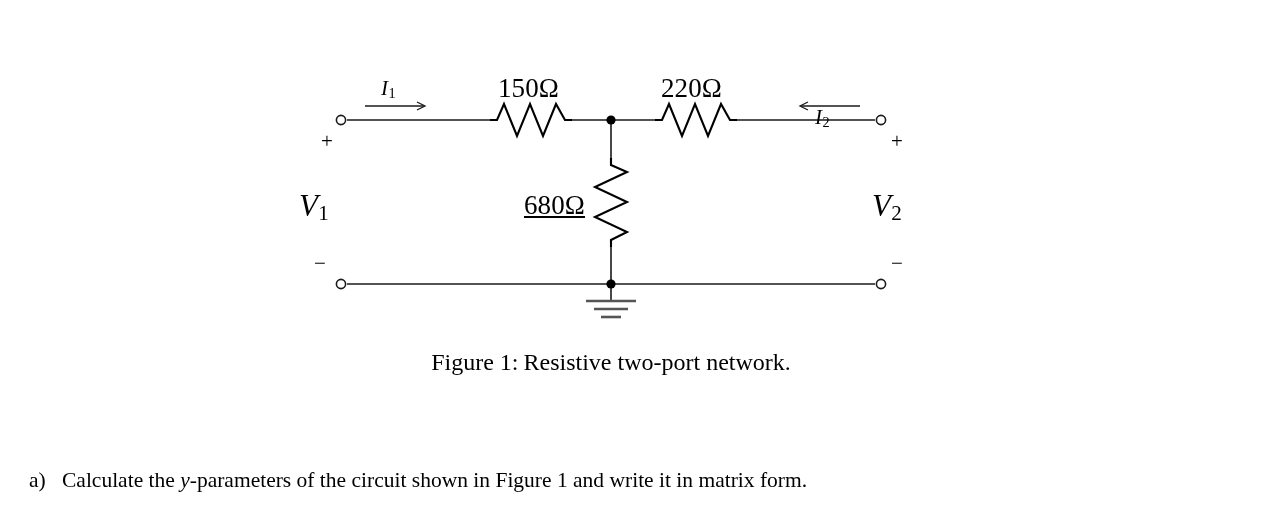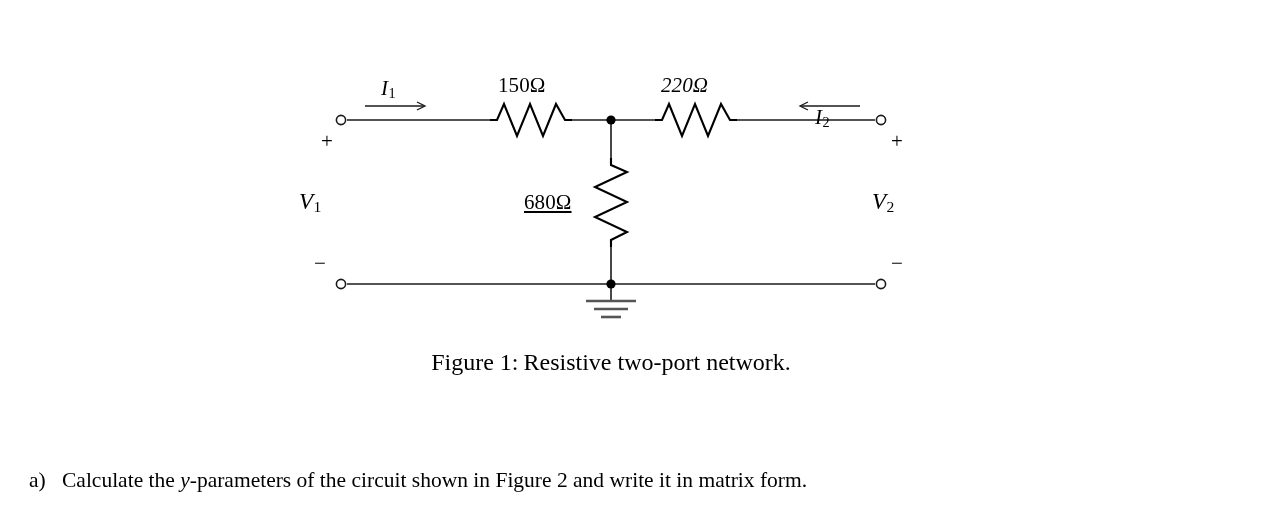--- a/index.html
+++ b/index.html
@@ -39,52 +39,52 @@
   }
 
   
   .lbl {
     position: absolute;
     white-space: nowrap;
     line-height: 1;
     font-family: "Liberation Serif", "DejaVu Serif", serif;
   }
   .ohm-label {
-    font-size: 21px;
+    font-size: 27px;
     letter-spacing: 0.1px;
   }
   .current-label {
     font-size: 21px;
     font-style: italic;
   }
   .current-label sub {
     font-style: normal;
     font-size: 0.68em;
     vertical-align: -0.18em;
     margin-left: 0.4px;
   }
   .voltage-label {
-    font-size: 23px;
+    font-size: 31px;
     font-style: italic;
   }
   .voltage-label sub {
     font-style: normal;
     font-size: 0.68em;
     vertical-align: -0.2em;
     margin-left: 0.4px;
   }
   .sign-label {
     font-size: 21px;
   }
 
   
   #label-i1      { left: 381px; top: 78px; }
   #label-i2      { left: 815px; top: 78px; margin-top: 29px; }
   #label-r1      { left: 498px; top: 75px; }
-  #label-r2      { left: 661px; top: 75px; font-style: italic; }
+  #label-r2      { left: 661px; top: 75px; }
   #label-r3      { left: 524px; top: 192px; text-decoration: underline; }
   #label-v1      { left: 299px; top: 190px; }
   #label-v2      { left: 872px; top: 190px; }
   #sign-p1       { left: 321px; top: 131px; }
   #sign-m1       { left: 314px; top: 253px; }
   #sign-p2       { left: 891px; top: 131px; }
   #sign-m2       { left: 891px; top: 253px; }
 
   
   #caption {
@@ -203,15 +203,15 @@
 
     <div class="lbl sign-label" id="sign-p1">+</div>
     <div class="lbl sign-label" id="sign-m1">−</div>
     <div class="lbl sign-label" id="sign-p2">+</div>
     <div class="lbl sign-label" id="sign-m2">−</div>
 
   </div>
 
   <div id="caption"><span>Figure 1:</span><span class="cap-gap"></span><span>Resistive two-port network.</span></div>
 
-  <div id="question"><span class="q-marker">a)</span><span>Calculate the </span><span class="mathvar">y</span><span>-parameters of the circuit shown in Figure 2 and write it in matrix form.</span></div>
+  <div id="question"><span class="q-marker">a)</span><span>Calculate the </span><span class="mathvar">y</span><span>-parameters of the circuit shown in Figure 1 and write it in matrix form.</span></div>
 
 </div>
 
 </body></html>

